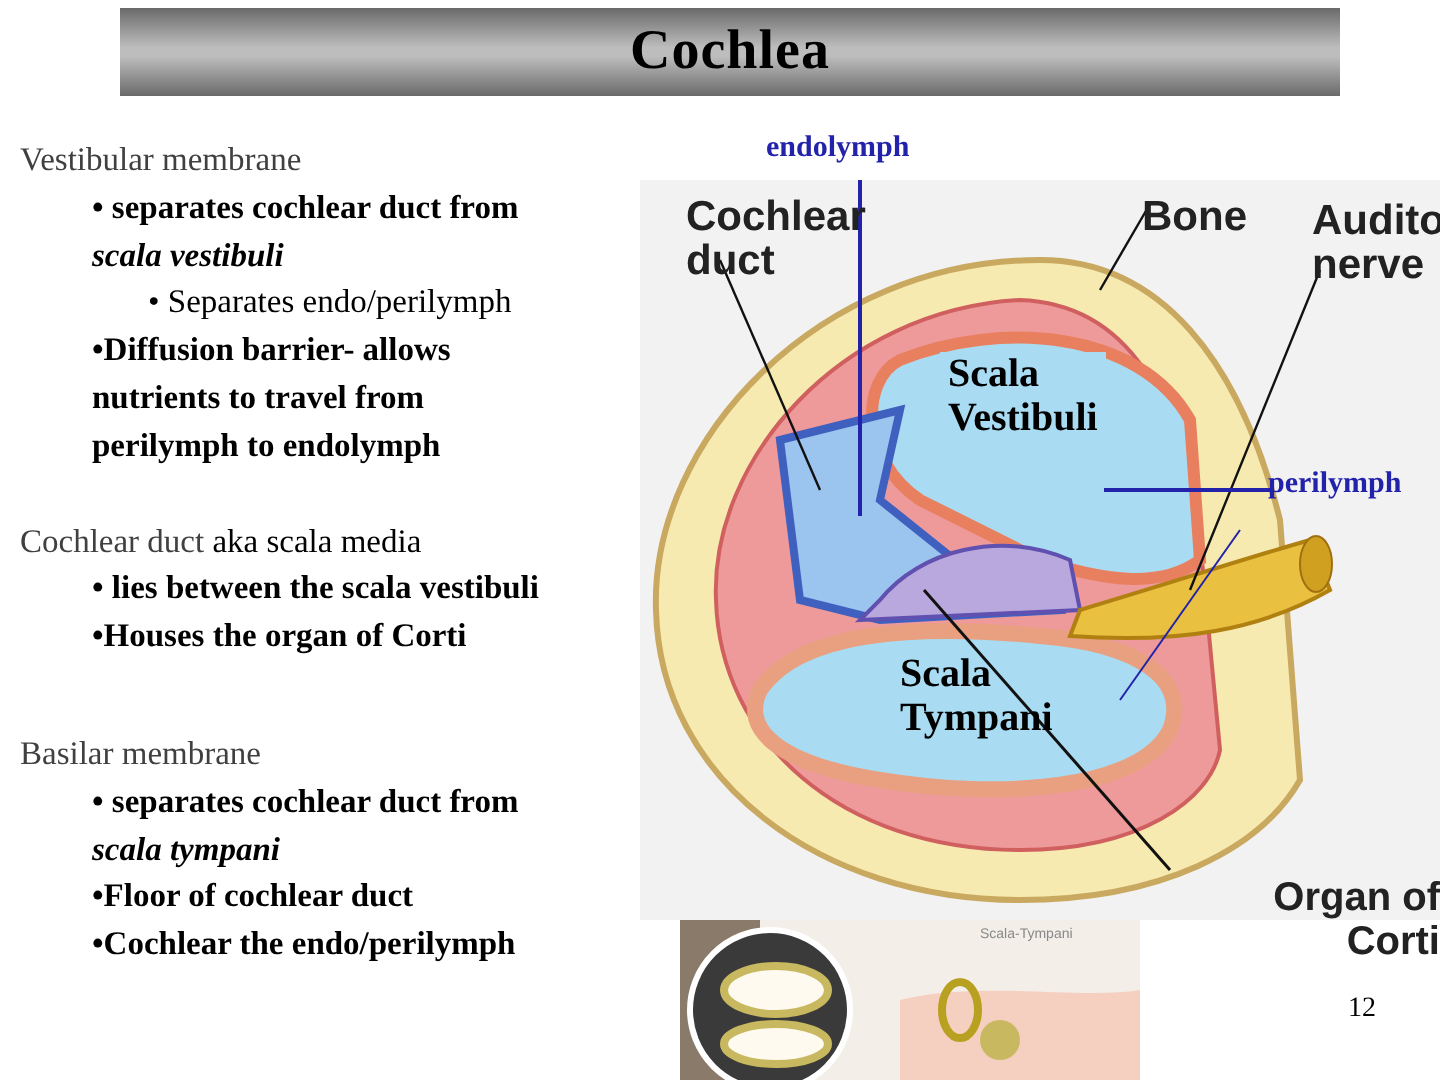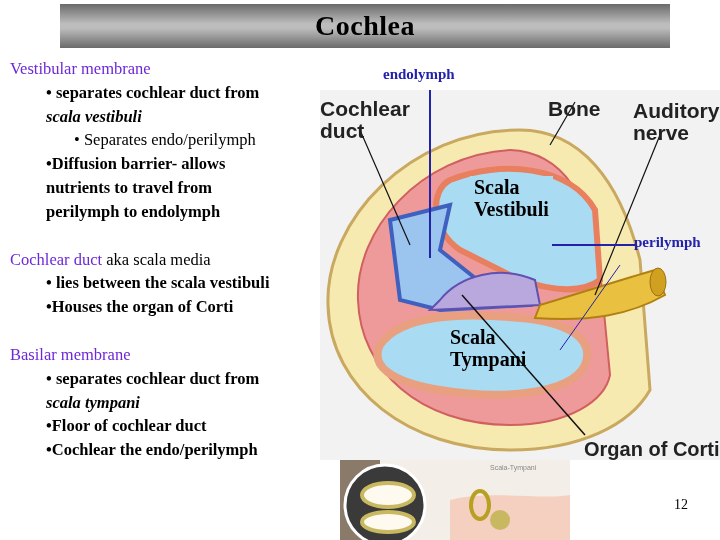--- a/index.html
+++ b/index.html
@@ -14,33 +14,33 @@
       display: flex; align-items: center; justify-content: center;
     }
     .title-bar h1 {
       margin: 0; font-family: "Liberation Serif", serif; font-weight: bold;
       font-size: 28px; color: #000; letter-spacing: 0.5px;
     }
     .left-text {
       position: absolute; left: 10px; top: 57px; width: 310px;
       font-size: 16.5px; line-height: 23.8px; color: #000;
     }
-    .heading { color: #6d28d9; }
+    .heading { color: #404040; margin-top: 11px; }
     .l1 { padding-left: 36px; font-weight: bold; }
     .l2 { padding-left: 64px; }
     .b { font-weight: bold; }
     .i { font-style: italic; }
     .cyan { color: #22aadd; }
     .gap { height: 24px; }
     .figure {
       position: absolute; left: 320px; top: 90px; width: 400px; height: 370px;
     }
     .lbl {
       position: absolute; font-family: "Liberation Sans", sans-serif; font-weight: bold;
-      color: #222; font-size: 21px; line-height: 22px;
+      color: #222; font-size: 21px; line-height: 22px; margin-left: 23px;
     }
     .slbl {
       position: absolute; font-family: "Liberation Serif", serif; font-weight: bold;
       color: #000; font-size: 20px; line-height: 22px;
     }
     .blue-lbl {
       position: absolute; font-family: "Liberation Serif", serif; font-weight: bold;
       color: #2222aa; font-size: 15px;
     }
     .thumb {
@@ -114,21 +114,21 @@
       <div>nerve</div>
     </div>
   <div class="slbl" style="left:150px;top:86px;background:#a9dcf2;padding:0 4px;">
       <div>Scala</div>
       <div>Vestibuli</div>
     </div>
   <div class="slbl" style="left:130px;top:236px;">
       <div>Scala</div>
       <div>Tympani</div>
     </div>
-  <div class="lbl" style="left:264px;top:348px;font-size:20px;">Organ of Corti</div>
+  <div class="lbl" style="left:264px;top:348px;font-size:20px;text-align:right;">Organ of Corti</div>
 </div>
 <div class="blue-lbl" style="left:383px;top:66px;">endolymph</div>
 <div class="blue-lbl" style="left:634px;top:234px;">perilymph</div>
 
 <div class="thumb">
   <svg width="230" height="80" viewBox="0 0 230 80">
     <rect x="0" y="0" width="230" height="80" fill="#f3efe8"></rect>
     <rect x="0" y="0" width="40" height="80" fill="#8a7a6a"></rect>
     <circle cx="45" cy="45" r="40" fill="#3a3a3a" stroke="#fff" stroke-width="3"></circle>
     <ellipse cx="48" cy="35" rx="26" ry="12" fill="#fffaf0" stroke="#c8b860" stroke-width="4"></ellipse>

